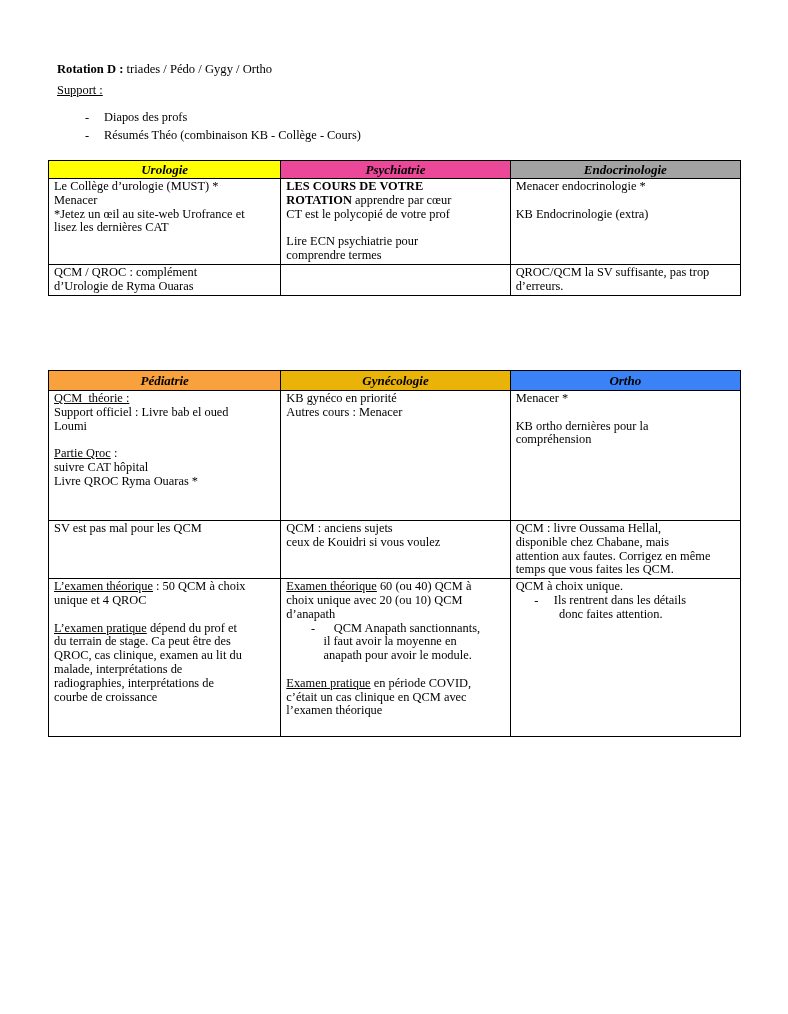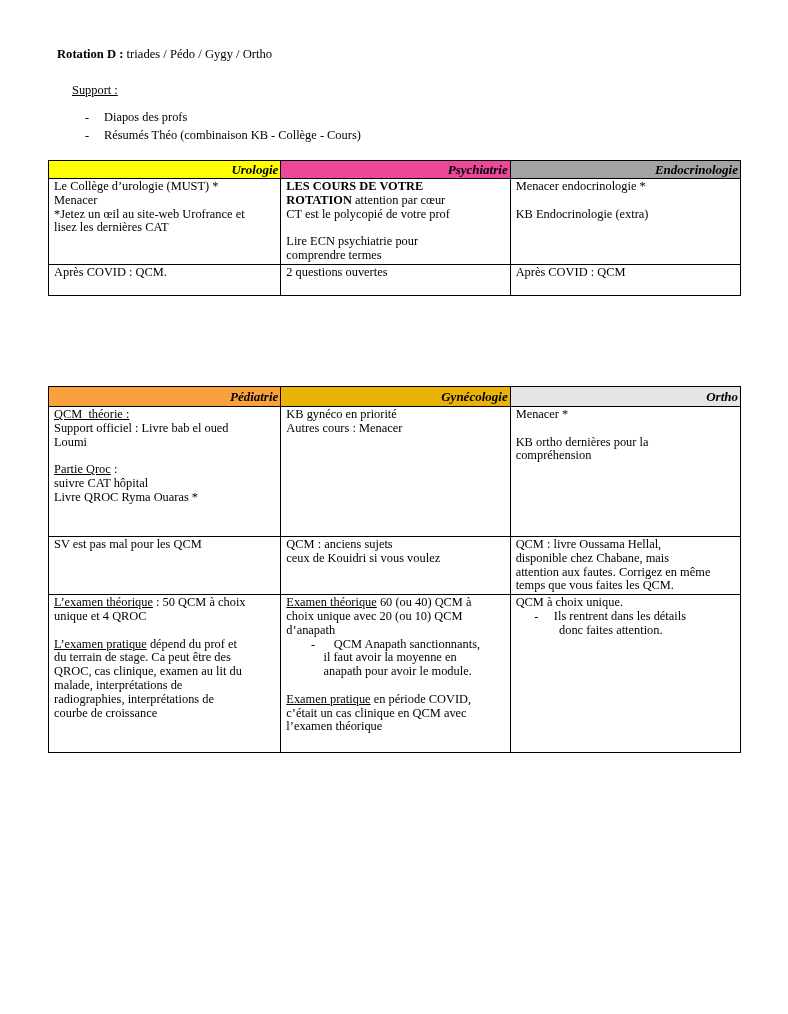--- a/index.html
+++ b/index.html
@@ -9,37 +9,37 @@
     background:#ffffff;
     font-family:"Liberation Serif", serif;
     font-size:12.4px;
     line-height:13.8px;
     color:#000;
     overflow:hidden;
     margin:0 auto;
   }
   .b{font-weight:bold;}
   .u{text-decoration:underline;text-align:right;}
-  .title{position:absolute;left:57px;top:48px;font-size:12.6px;}
-  .support{position:absolute;left:72px;top:84px;}
+  .title{position:absolute;left:57px;top:63px;font-size:12.6px;}
+  .support{position:absolute;left:57px;top:84px;}
   .support .u-label{text-decoration:underline;}
   .support-list{position:absolute;left:85px;top:109px;}
   .list-item{display:flex;line-height:17.5px;}
   .list-item .dash{width:19px;flex:0 0 19px;}
   table.doc-table{
     position:absolute;left:48px;
     border-collapse:collapse;table-layout:fixed;
     width:693px;
   }
   #table1{top:160px;}
-  #table2{top:386px;}
+  #table2{top:370px;}
   .doc-table td,.doc-table th{border:1px solid #000;}
   .doc-table th{
     font-size:13px;font-weight:bold;font-style:italic;
-    text-align:right;vertical-align:middle;padding:0 2px;
+    text-align:center;vertical-align:middle;padding:0 2px;
     color:#000;
   }
   .doc-table td{
     vertical-align:top;
     padding:1px 4px 1px 5px;
     overflow:hidden;
   }
   #table1 thead tr{height:18px;}
   #table1 tbody tr:nth-child(1){height:76px;}
   #table1 tbody tr:nth-child(2){height:31px;}
@@ -86,57 +86,57 @@
     <tbody>
         <tr>
           <td>
             <div class="line"><span>Le Collège d’urologie (MUST) *</span></div>
             <div class="line"><span>Menacer</span></div>
             <div class="line"><span>*Jetez un œil au site-web Urofrance et</span></div>
             <div class="line"><span>lisez les dernières CAT</span></div>
           </td>
           <td>
             <div class="line"><span class="b">LES COURS DE VOTRE</span></div>
-            <div class="line"><span class="b">ROTATION</span><span> attention par cœur</span></div>
+            <div class="line"><span class="b">ROTATION</span><span> apprendre par cœur</span></div>
             <div class="line"><span>CT est le polycopié de votre prof</span></div>
             <div class="line"><span></span></div>
             <div class="line"><span>Lire ECN psychiatrie pour</span></div>
             <div class="line"><span>comprendre termes</span></div>
           </td>
           <td>
             <div class="line"><span>Menacer endocrinologie *</span></div>
             <div class="line"><span></span></div>
             <div class="line"><span>KB Endocrinologie (extra)</span></div>
           </td>
         </tr>
         <tr>
           <td>
-            <div class="line"><span>Après COVID : QCM.</span></div>
-          </td>
-          <td>
-            <div class="line"><span>2 questions ouvertes</span></div>
-          </td>
-          <td>
-            <div class="line"><span>Après COVID : QCM</span></div>
+            <div class="line"><span>QCM / QROC : complément</span></div>
+            <div class="line"><span>d’Urologie de Ryma Ouaras</span></div>
+          </td>
+          <td></td>
+          <td>
+            <div class="line"><span>QROC/QCM la SV suffisante, pas trop</span></div>
+            <div class="line"><span>d’erreurs.</span></div>
           </td>
         </tr>
       </tbody>
   </table>
 
   <table class="doc-table" id="table2">
     <colgroup>
         <col style="width:232px">
         <col style="width:229px">
         <col style="width:230px">
       </colgroup>
     <thead>
         <tr>
           <th style="background: rgb(249, 161, 60);">Pédiatrie</th>
           <th style="background: #eab308;">Gynécologie</th>
-          <th style="background: #e5e5e5;">Ortho</th>
+          <th style="background: #3b82f6;">Ortho</th>
         </tr>
       </thead>
     <tbody>
         <tr>
           <td>
             <div class="line"><span class="u">QCM  théorie :</span></div>
             <div class="line"><span>Support officiel : Livre bab el oued</span></div>
             <div class="line"><span>Loumi</span></div>
             <div class="line"><span></span></div>
             <div class="line"><span class="u">Partie Qroc</span><span> :</span></div>

